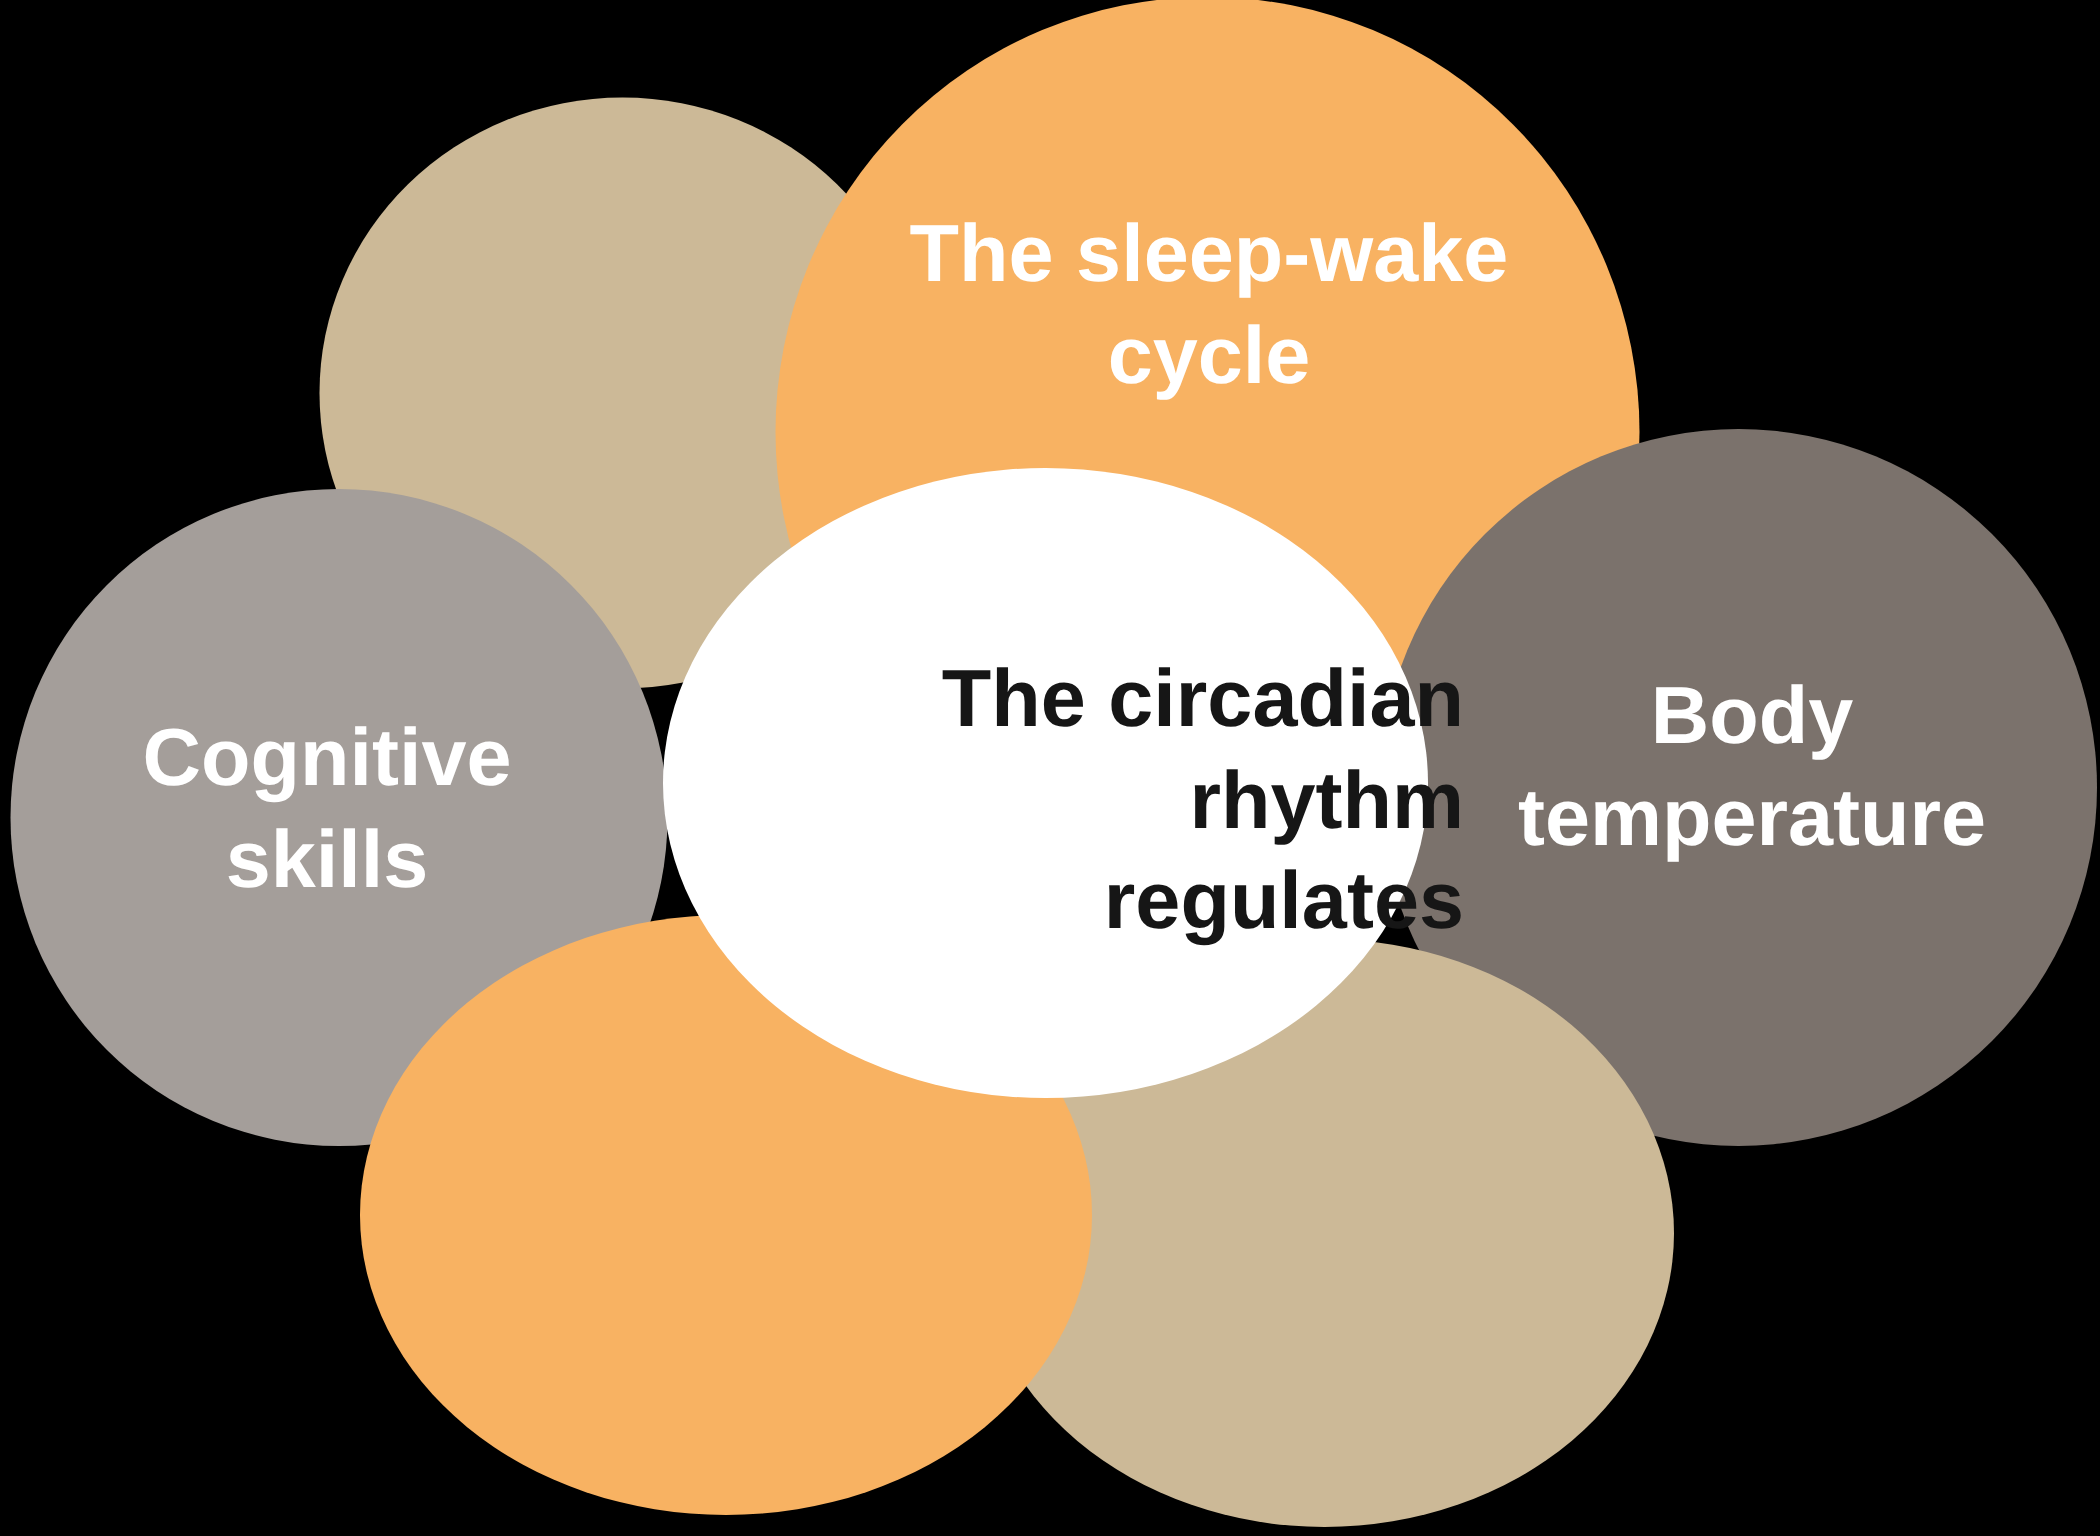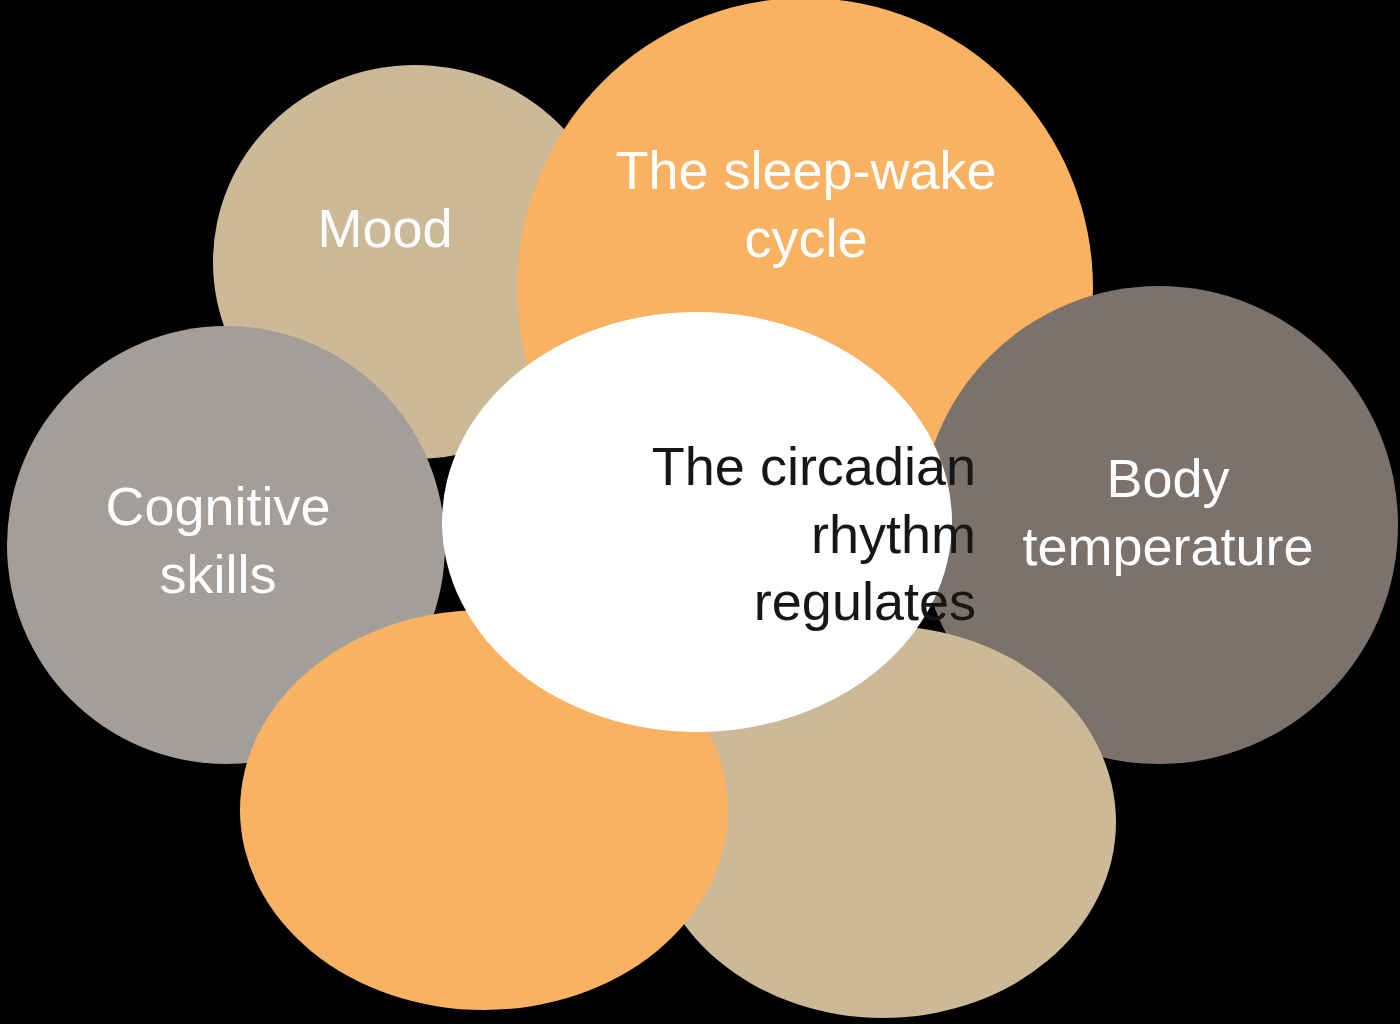--- a/index.html
+++ b/index.html
@@ -32,21 +32,21 @@
   .c-cog    { left: 7px;   top: 326px; width: 438px; height: 438px; }
   .c-mem    { left: 650px; top: 626px; width: 466px; height: 392px; }
   .c-heart  { left: 240px; top: 610px; width: 488px; height: 400px; }
   .c-center { left: 442px; top: 312px; width: 510px; height: 420px; }
 
   .label {
     position: absolute;
     transform: translate(-50%, -50%);
     width: 560px;
     text-align: center;
-    font-weight: 400;
+    font-weight: 700;
     font-size: 54px;
     line-height: 1.25;
     color: #FFFFFF;
     white-space: pre-line;
     pointer-events: none;
   }
   .l-mood   { left: 385px;  top: 229px; }
   .l-sleep  { left: 806px;  top: 204px; }
   .l-body   { left: 1168px; top: 512px; }
   .l-cog    { left: 218px;  top: 540px; }
@@ -61,21 +61,20 @@
 
   <div class="circle fill-tan c-mood"></div>
   <div class="circle fill-orange c-sleep"></div>
   <div class="circle fill-taupe c-body"></div>
   <div class="circle fill-gray c-cog"></div>
   <div class="circle fill-tan c-mem"></div>
   <div class="circle fill-orange c-heart"></div>
 
   <div class="circle fill-white c-center"></div>
 
-  <div class="label l-mood">Mood</div>
   <div class="label l-sleep">The sleep-wake
 cycle</div>
   <div class="label l-body">Body
 temperature</div>
   <div class="label l-cog">Cognitive
 skills</div>
   <div class="label l-center">The circadian
 rhythm
 regulates</div>
 

